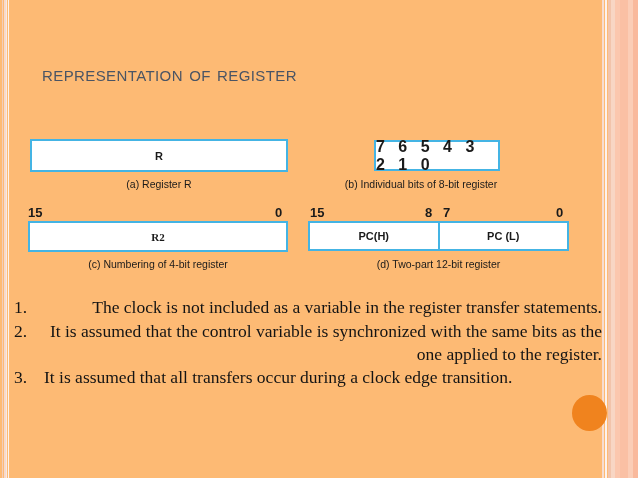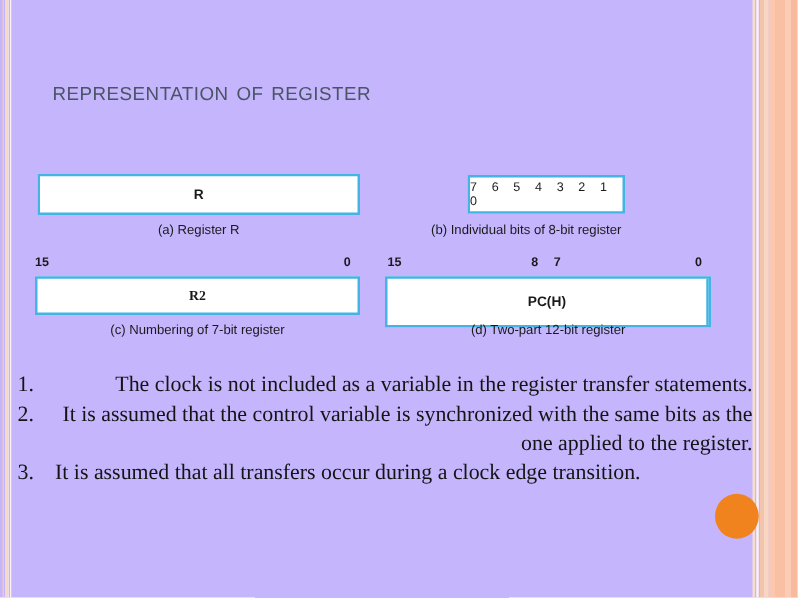--- a/index.html
+++ b/index.html
@@ -4,21 +4,21 @@
 <style>
   html, body {
     margin: 0;
     padding: 0;
     background: #ffffff;
   }
   .slide {
     position: relative;
     width: 638px;
     height: 478px;
-    background: #c4b5fd;
+    background: #fdba74;
     overflow: hidden;
     font-family: "Liberation Sans", sans-serif;
   }
 
   
   .edge-left {
     position: absolute;
     left: 0; top: 0;
     width: 12px; height: 478px;
   }
@@ -84,29 +84,29 @@
   .caption {
     position: absolute;
     font-size: 10.5px;
     font-weight: normal;
     color: #1a1a1a;
     white-space: nowrap;
     text-align: center;
   }
   .bitnum {
     position: absolute;
-    font-size: 10px;
+    font-size: 13px;
     font-weight: bold;
     color: #1a1a1a;
     white-space: nowrap;
   }
   .bits-row {
     letter-spacing: 4.5px;
-    font-size: 10px;
-    font-weight: normal;
+    font-size: 16px;
+    font-weight: bold;
   }
 
   
   .body-list {
     position: absolute;
     left: 14px;
     top: 296px;
     width: 588px;
     font-family: "Liberation Serif", serif;
     font-size: 17.5px;
@@ -164,28 +164,29 @@
     <div class="reg-box" style="left:374px; top:140px; width:126px; height:31px;">
       <span class="bits-row">7 6 5 4 3 2 1 0</span>
     </div>
     <div class="caption" style="left:296px; top:178px; width:250px;">(b) Individual bits of 8-bit register</div>
 
     <div class="bitnum" style="left:28px; top:205px;">15</div>
     <div class="bitnum" style="left:275px; top:205px;">0</div>
     <div class="reg-box" style="left:28px; top:221px; width:260px; height:31px;font-family:Liberation Serif, serif;">
       <span>R2</span>
     </div>
-    <div class="caption" style="left:28px; top:258px; width:260px;">(c) Numbering of 7-bit register</div>
+    <div class="caption" style="left:28px; top:258px; width:260px;">(c) Numbering of 4-bit register</div>
 
     <div class="bitnum" style="left:310px; top:205px;">15</div>
     <div class="bitnum" style="left:425px; top:205px;">8</div>
     <div class="bitnum" style="left:443px; top:205px;">7</div>
     <div class="bitnum" style="left:556px; top:205px;">0</div>
-    <div class="reg-box" style="left:308px; top:221px; width:261px; height:41px; padding:0;">
+    <div class="reg-box" style="left:308px; top:221px; width:261px; height:30px; padding:0;">
       <span class="reg-half left-half">PC(H)</span>
+      <span class="reg-half">PC (L)</span>
     </div>
     <div class="caption" style="left:308px; top:258px; width:261px;">(d) Two-part 12-bit register</div>
 
   </div>
 
   <div class="orange-dot"></div>
 
   <div class="body-list">
     <div class="li">
       <span class="li-num">1.</span>

